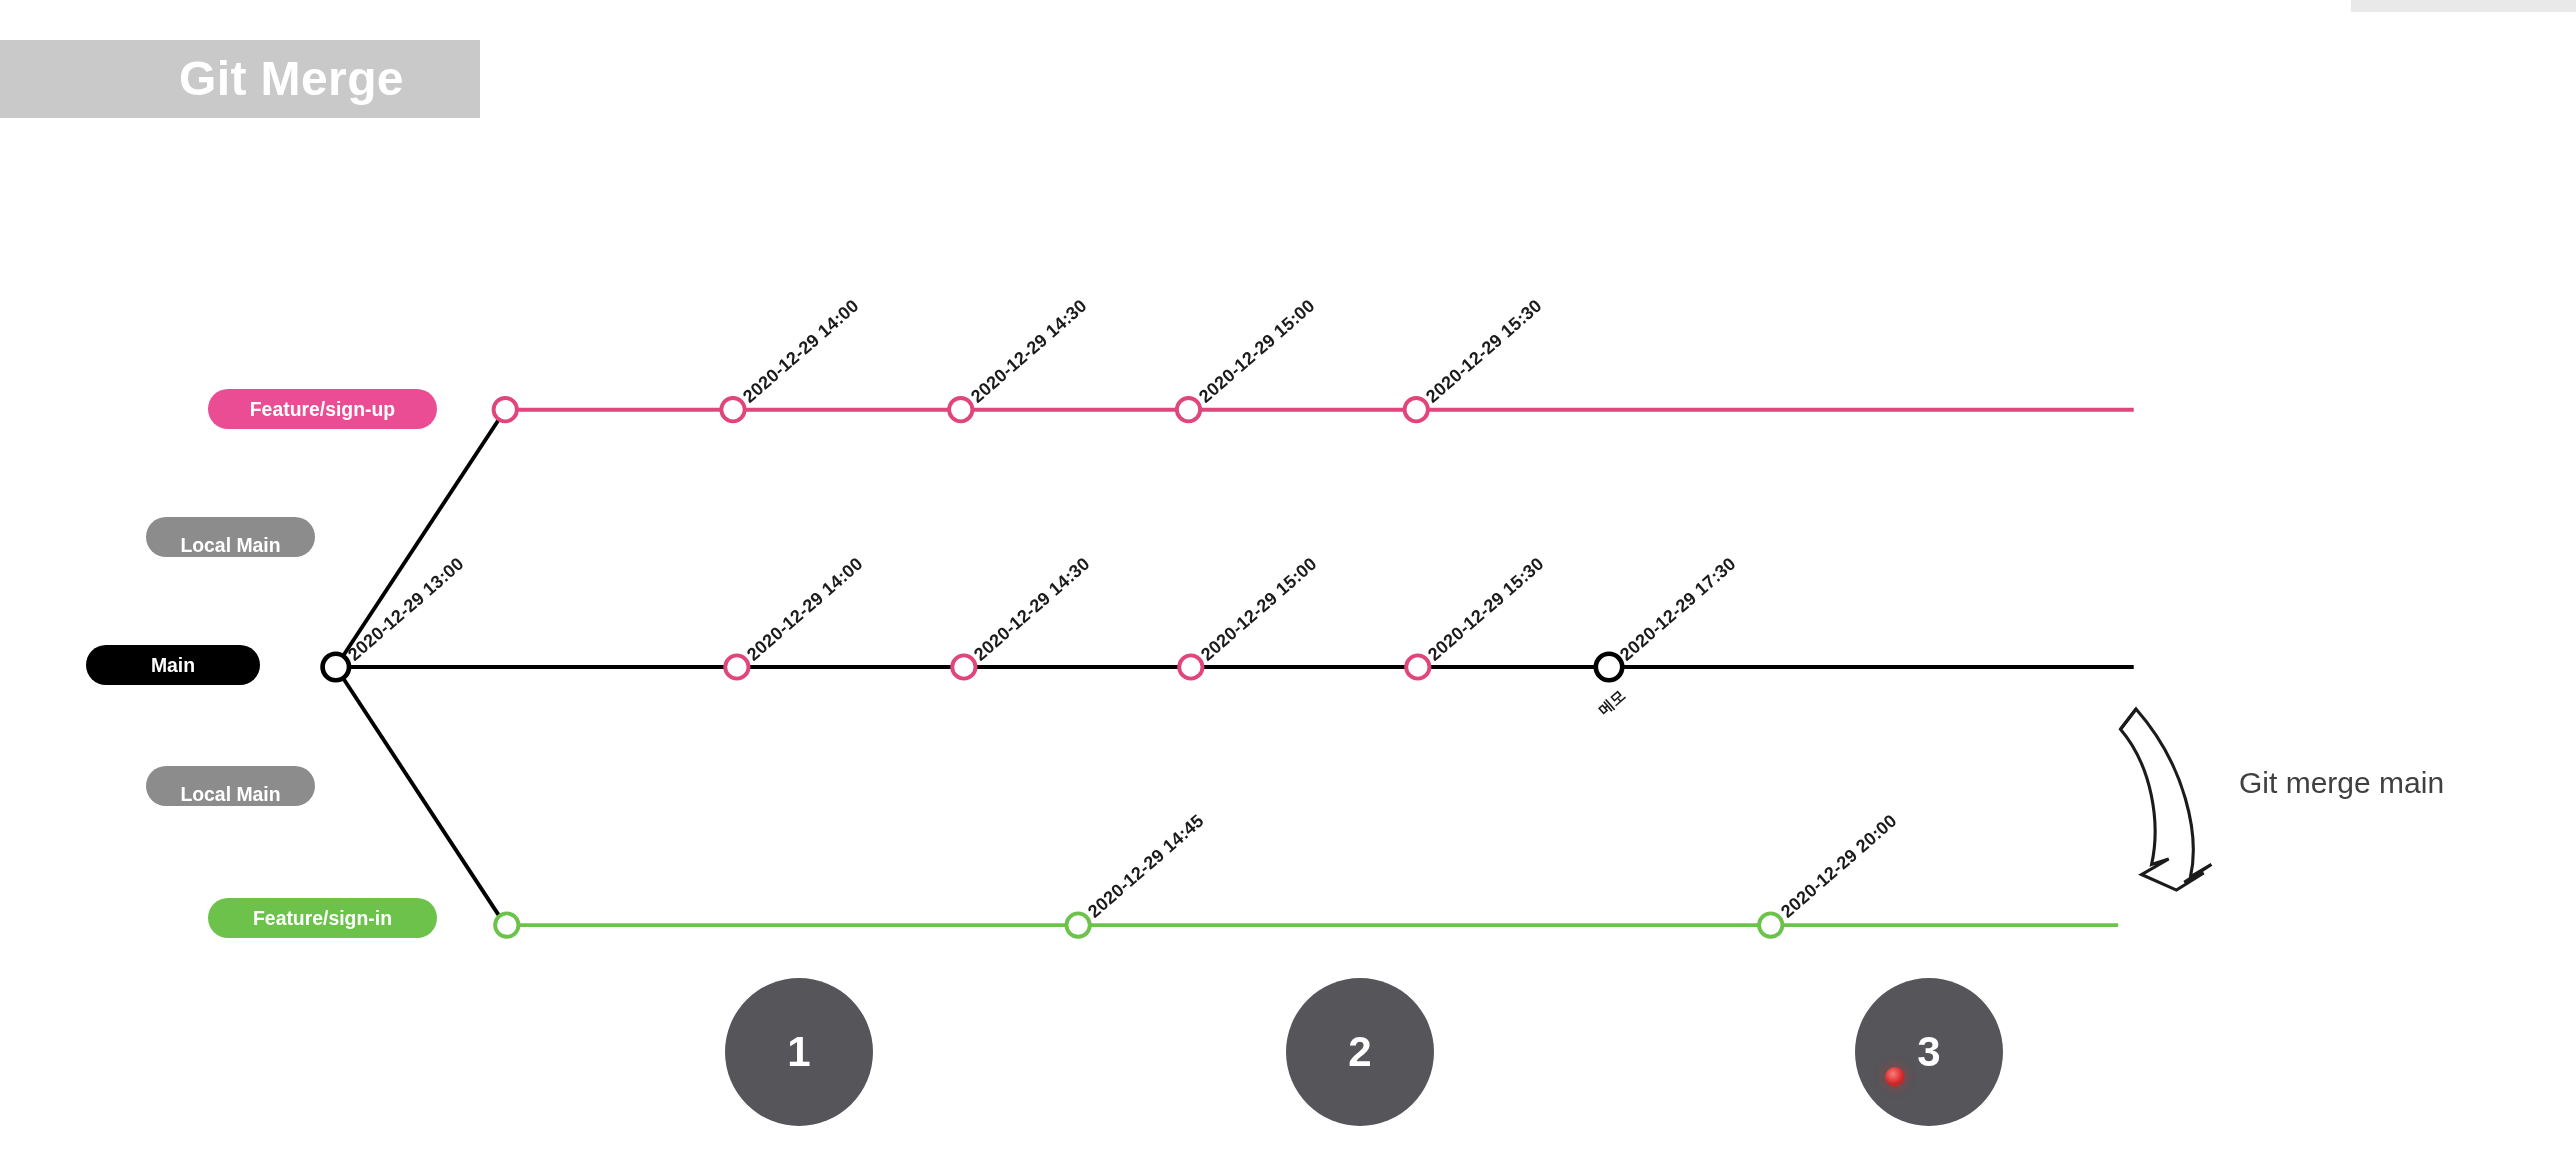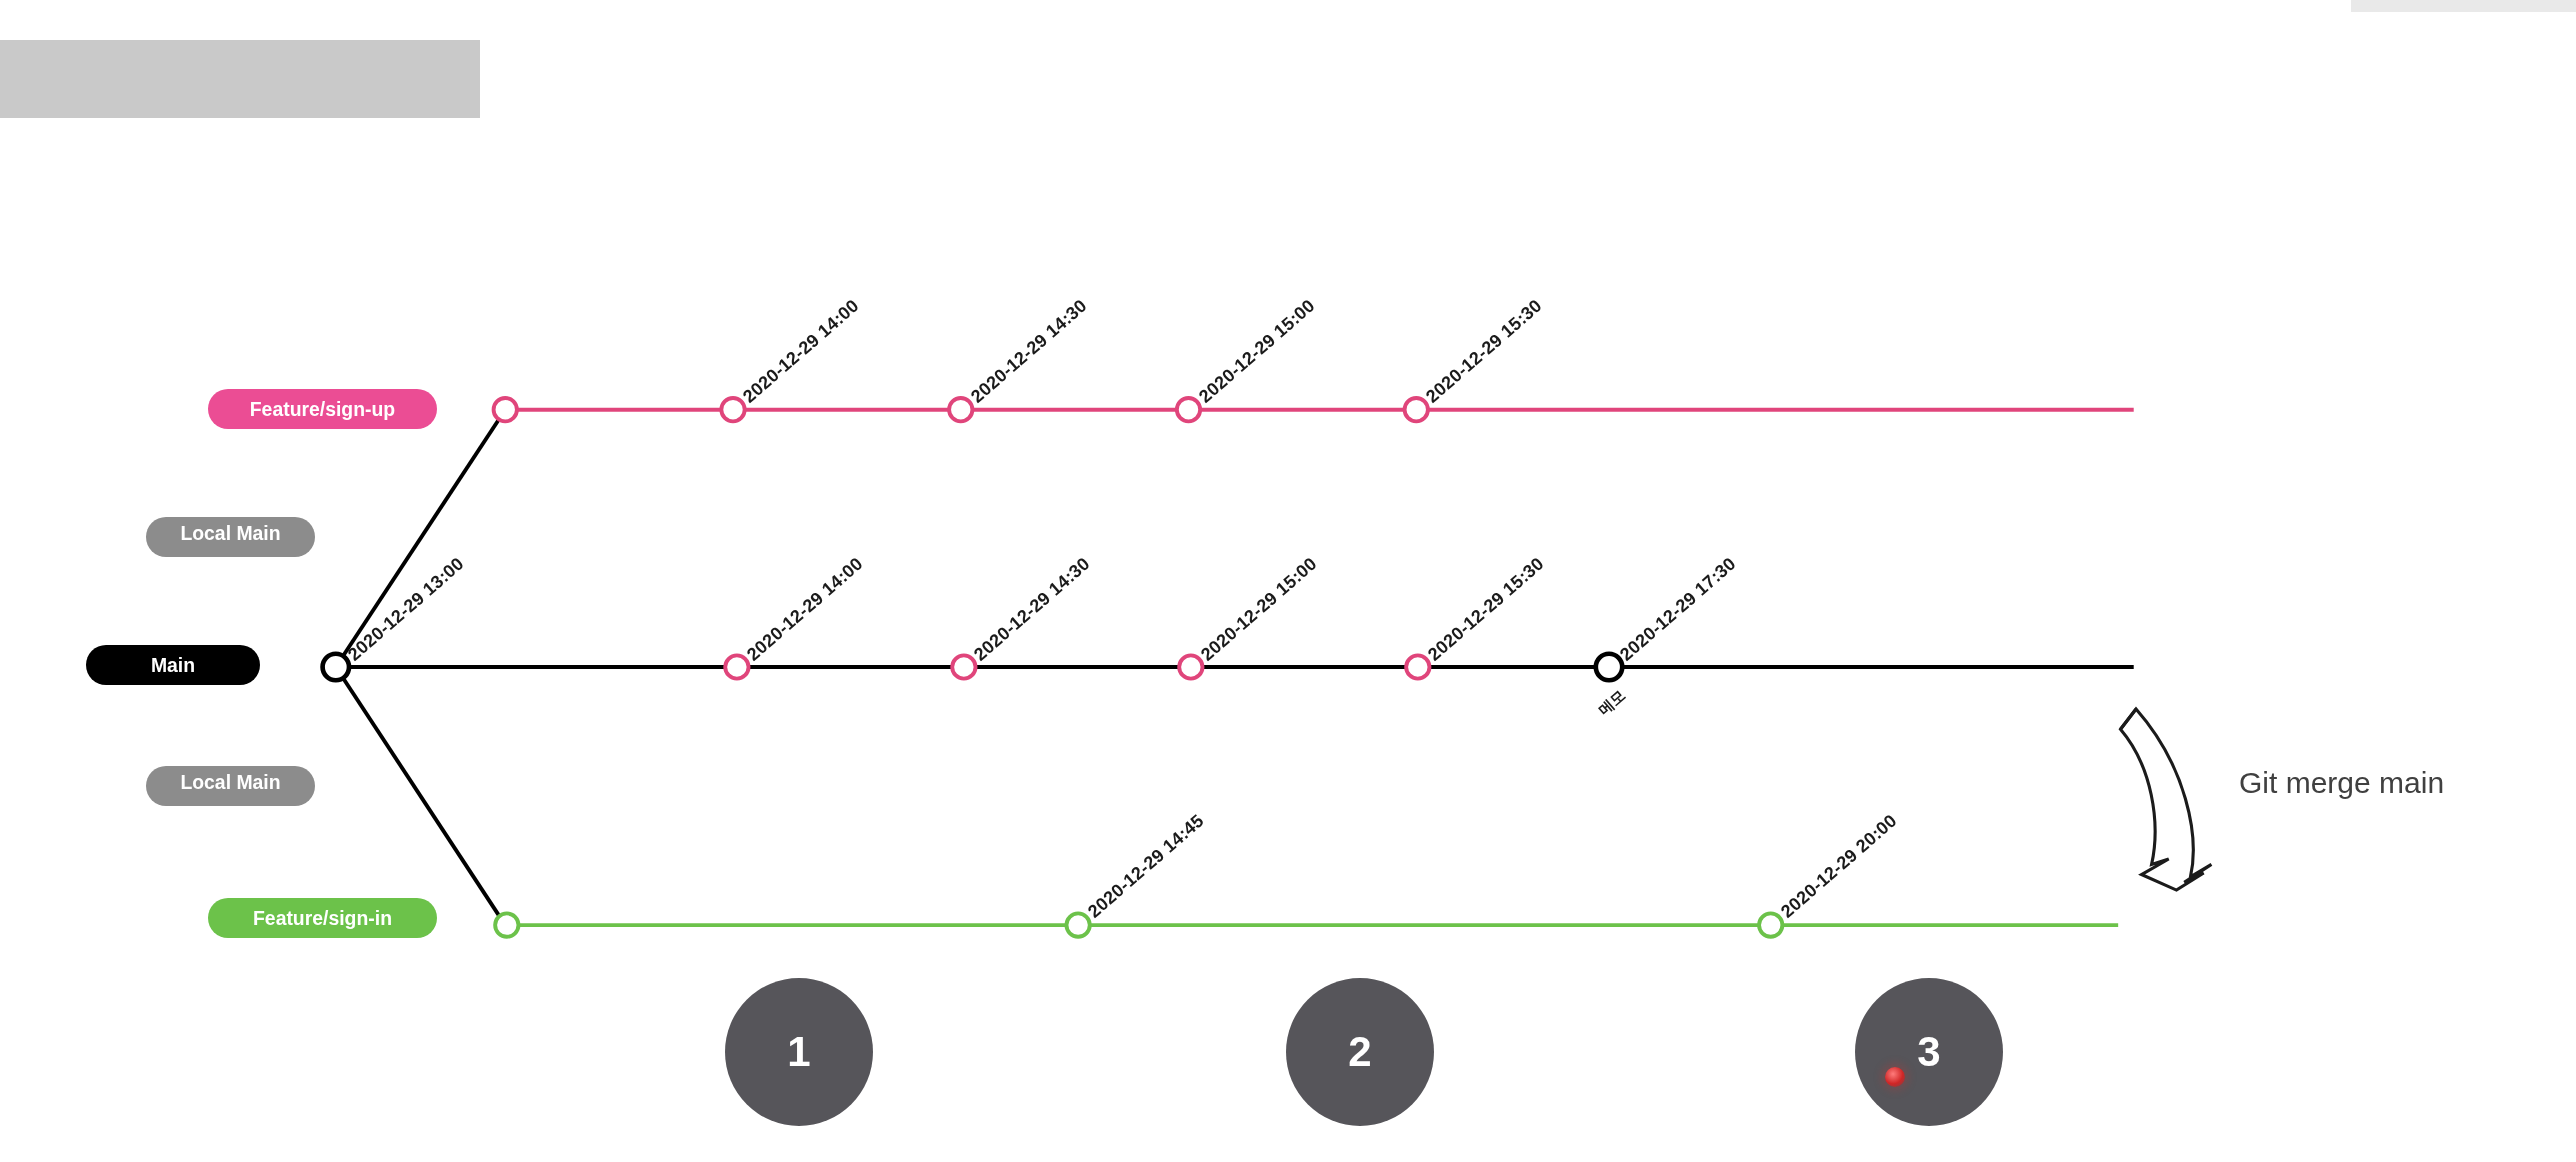--- a/index.html
+++ b/index.html
@@ -43,21 +43,21 @@
     display: flex;
     align-items: center;
     justify-content: center;
     border-radius: 20px;
     color: #ffffff;
     font-size: 19.4px;
     font-weight: 600;
     height: 40px;
     white-space: nowrap;
     box-sizing: border-box;
-    padding: 12px 17px;
+    padding: 0 17px;
   }
   .pill.pink   { background: #eb4d94; }
   .pill.green  { background: #6cc24a; }
   .pill.gray   { background: #8c8c8c; align-items: flex-end; }
   .pill.black  { background: #000000; justify-content: center; }
 
   
   #graph {
     position: absolute;
     left: 0;
@@ -130,20 +130,21 @@
   }
 </style>
 </head>
 <body>
 
 <div id="stage">
 
   <div id="chrome-sliver"></div>
 
   <div id="title-banner"></div>
+  <div id="title-text">Git Merge</div>
 
   <svg id="graph" viewBox="0 0 3314 1496" xmlns="http://www.w3.org/2000/svg">
 
     <path d="M 432 858 L 650 527" stroke="#000000" stroke-width="5" fill="none"></path>
     <path d="M 432 858 L 650 1190" stroke="#000000" stroke-width="5" fill="none"></path>
 
     <line x1="650" y1="527" x2="2745" y2="527" stroke="#e0457b" stroke-width="5"></line>
 
     <circle cx="650" cy="527" r="15" fill="#ffffff" stroke="#e0457b" stroke-width="5"></circle>
     <circle cx="943" cy="527" r="15" fill="#ffffff" stroke="#e0457b" stroke-width="5"></circle>

